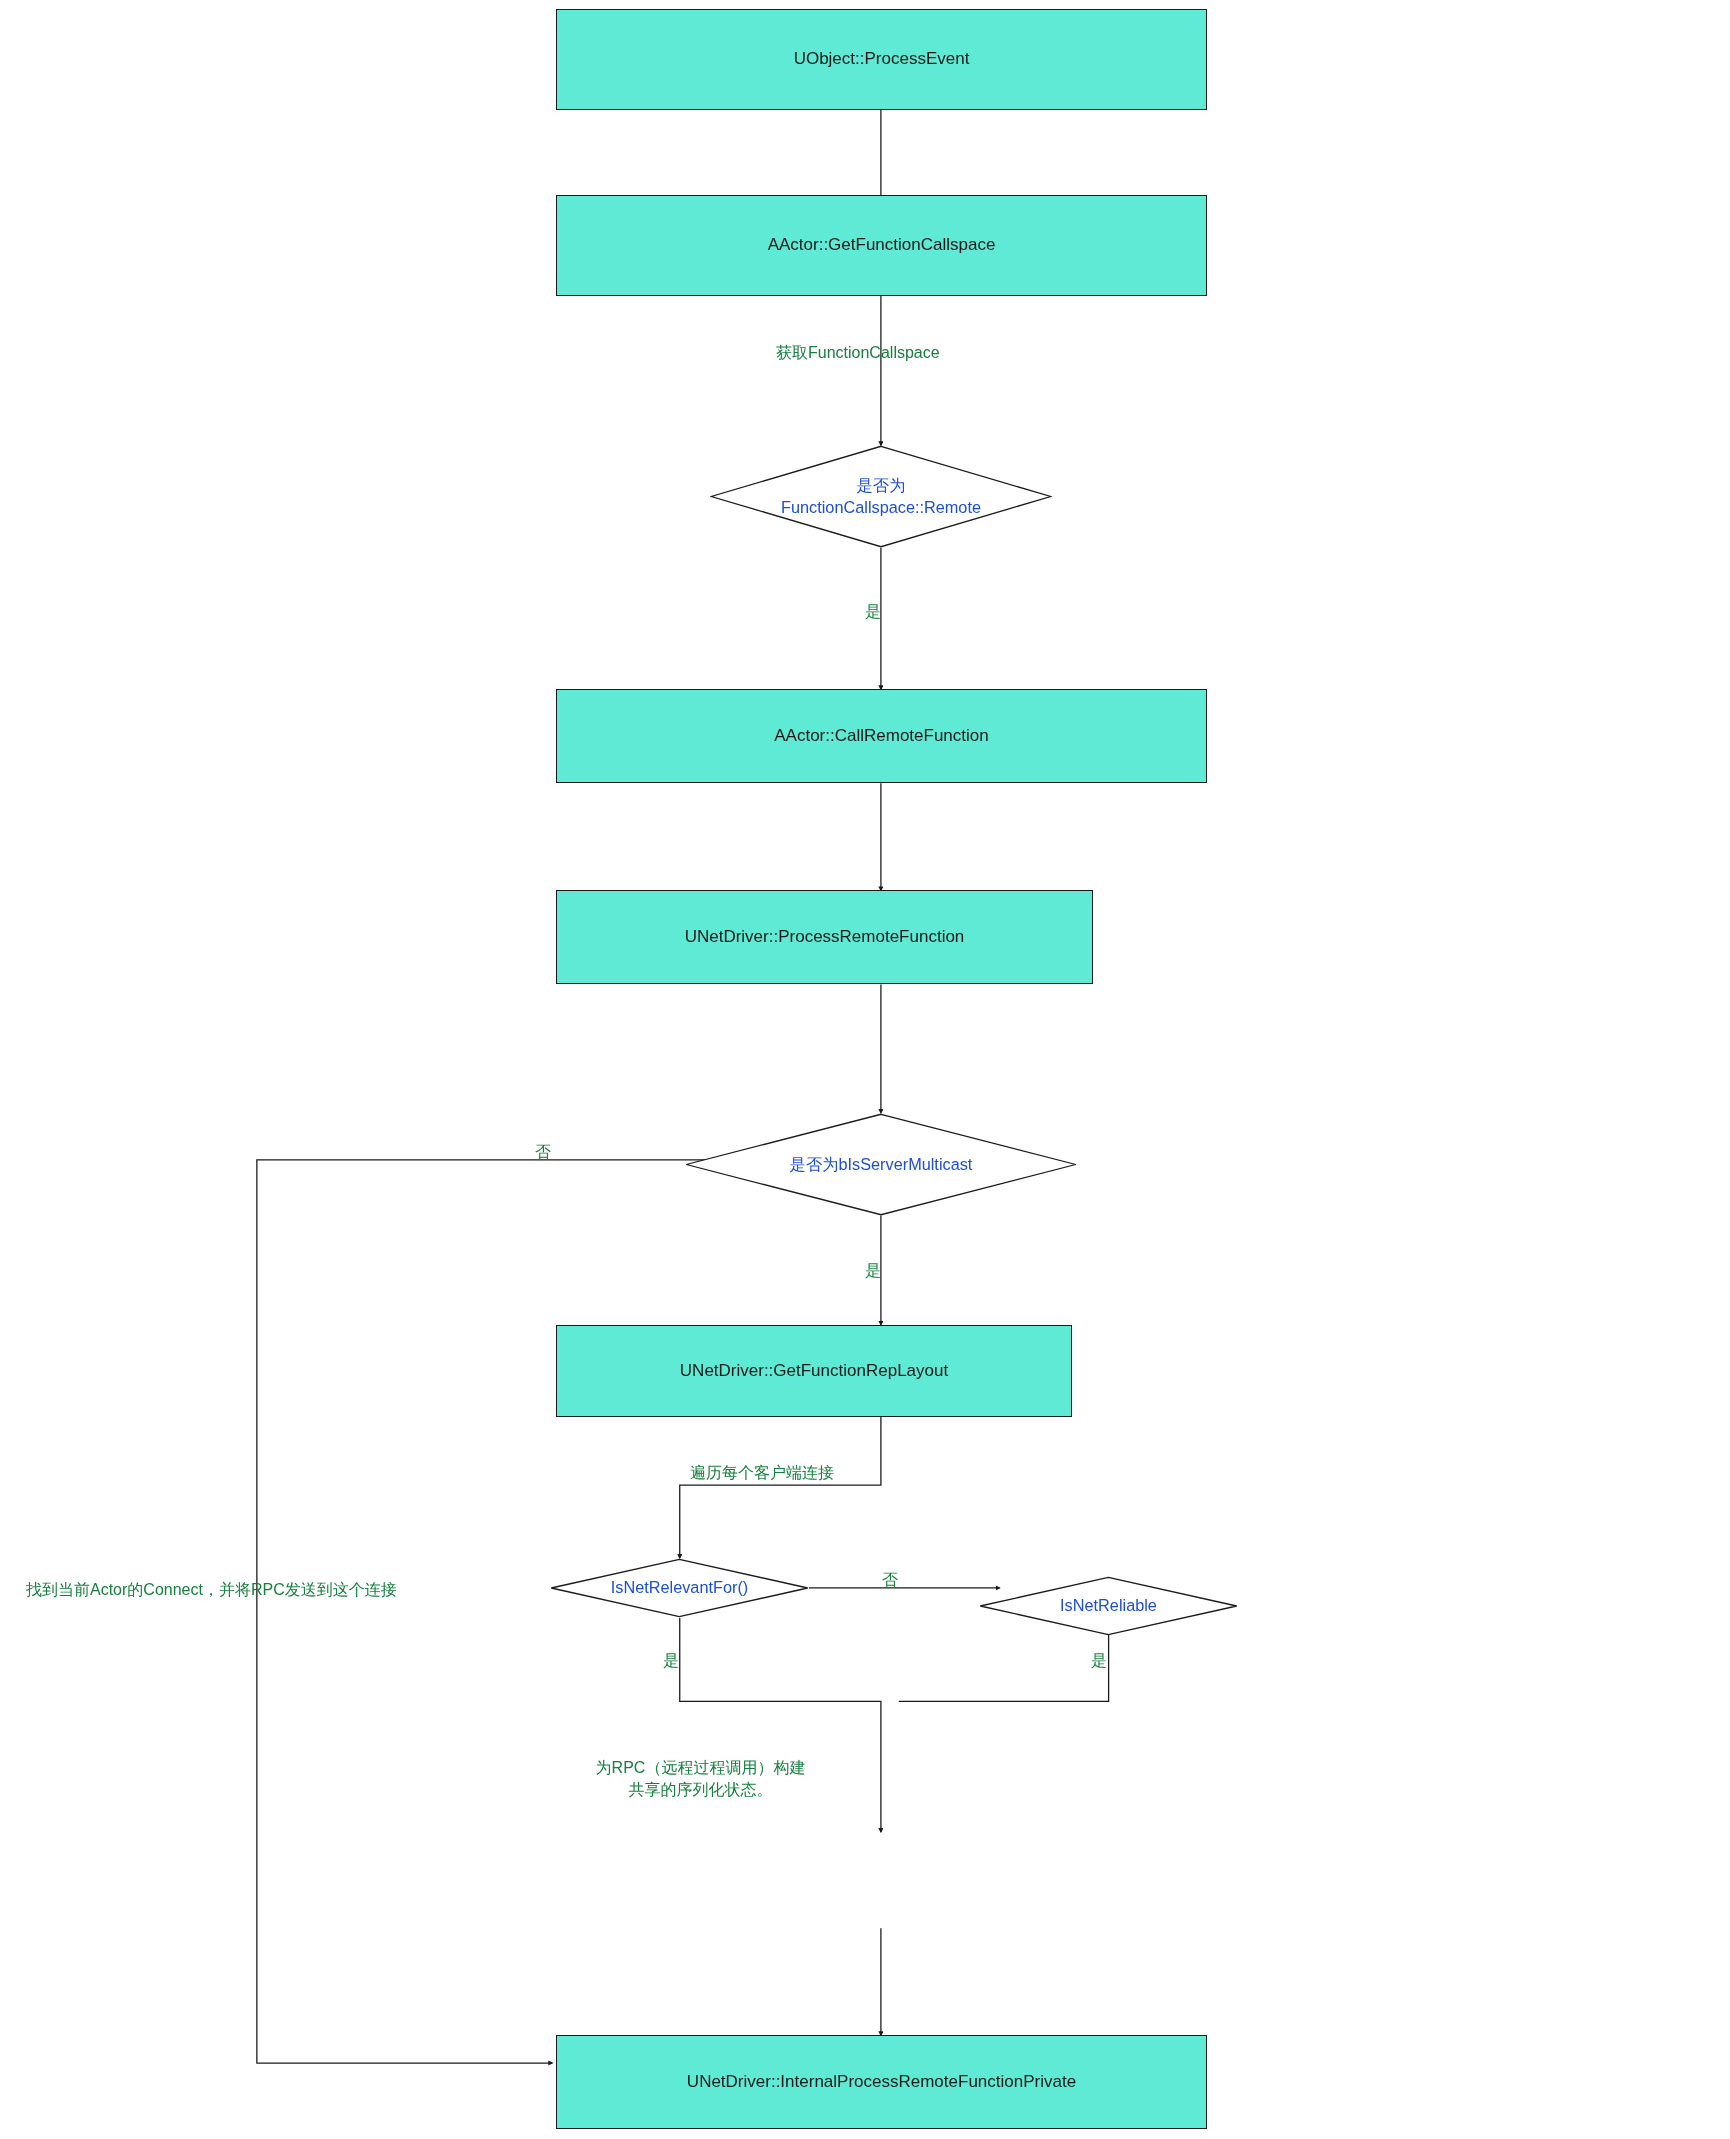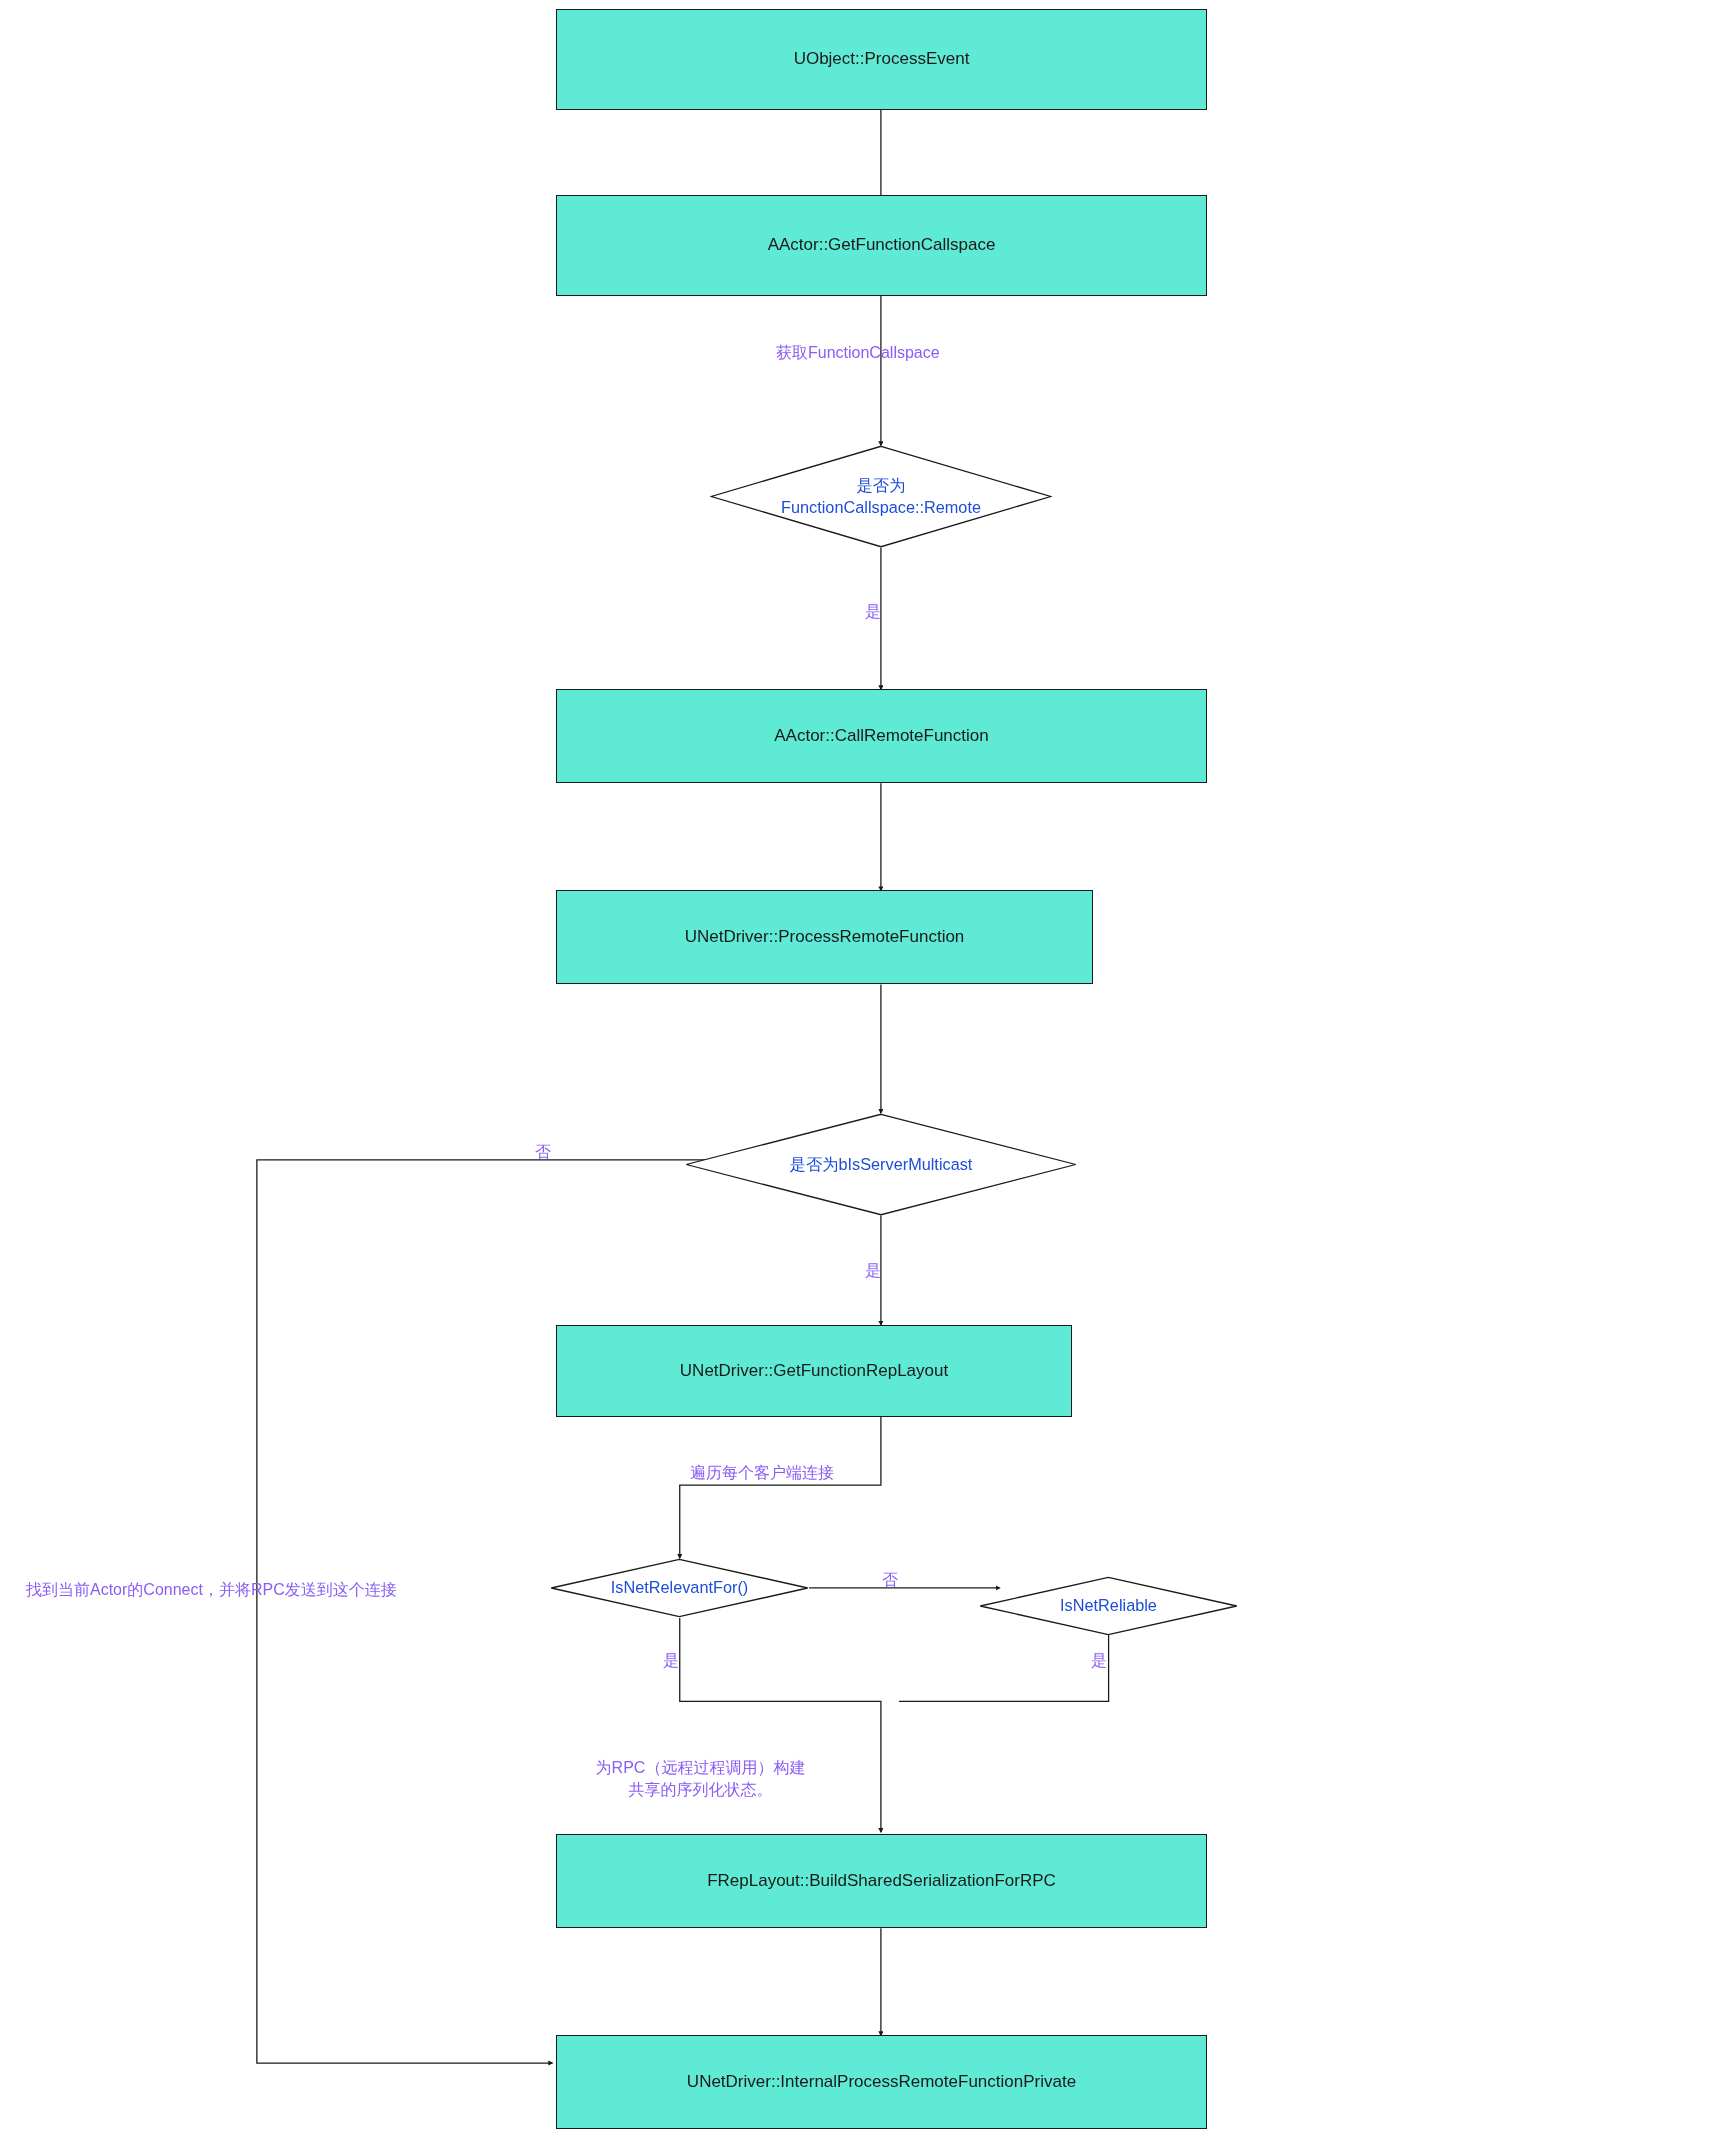--- a/index.html
+++ b/index.html
@@ -6,21 +6,21 @@
   body{font-family:"Liberation Sans","DejaVu Sans",sans-serif;}
   #page{position:relative;width:1731px;height:3169px;background:#ffffff;overflow:hidden;}
   .node{position:absolute;box-sizing:border-box;border:1.3px solid #1a1a1a;background:#5eead4;
         display:flex;align-items:center;justify-content:center;text-align:center;
         font-size:17px;color:#1a1a1a;line-height:1.35;padding:2.6px 6px;}
   .diamond{position:absolute;box-sizing:border-box;}
   .diamond .dshape{position:absolute;left:0;top:0;width:100%;height:100%;}
   .diamond .dlabel{position:absolute;left:0;top:0;width:100%;height:100%;
         display:flex;align-items:center;justify-content:center;text-align:center;
         font-size:16.3px;color:#1d4ed8;line-height:1.3;}
-  .lbl{position:absolute;font-size:16px;color:#8b5cf6;line-height:1.4;white-space:pre;}
+  .lbl{position:absolute;font-size:16px;color:#15803d;line-height:1.4;white-space:pre;}
   .lbl.center{text-align:center;}
   .edges{position:absolute;left:0;top:0;width:1731px;height:3169px;pointer-events:none;}
 </style>
 </head>
 <body>
 
 <div id="page">
 
   <svg class="edges" viewBox="0 0 4044 7404">
     <defs>
@@ -116,23 +116,20 @@
 
   <div class="diamond" style="left:979px;top:1576px;width:259px;height:60px;">
     <svg class="dshape" viewBox="0 0 605 140" preserveAspectRatio="none">
       <polygon points="302,3 602,70 302,137 3,70" fill="#ffffff" stroke="#1a1a1a" stroke-width="3"></polygon>
     </svg>
     <div class="dlabel">
         <span style="white-space:pre-line;">IsNetReliable</span>
       </div>
   </div>
 
-  <div class="node" style="left:556px;top:1834px;width:651px;height:94px;">
-    <span>FRepLayout::BuildSharedSerializationForRPC</span>
-  </div>
 
   <div class="node" style="left:556px;top:2035px;width:651px;height:94px;">
     <span>UNetDriver::InternalProcessRemoteFunctionPrivate</span>
   </div>
 
   <div class="lbl" style="left:776px;top:342px;">获取FunctionCallspace</div>
   <div class="lbl" style="left:865px;top:601px;">是</div>
   <div class="lbl" style="left:535px;top:1141px;">否</div>
   <div class="lbl" style="left:865px;top:1260px;">是</div>
   <div class="lbl" style="left:690px;top:1462px;">遍历每个客户端连接</div>

